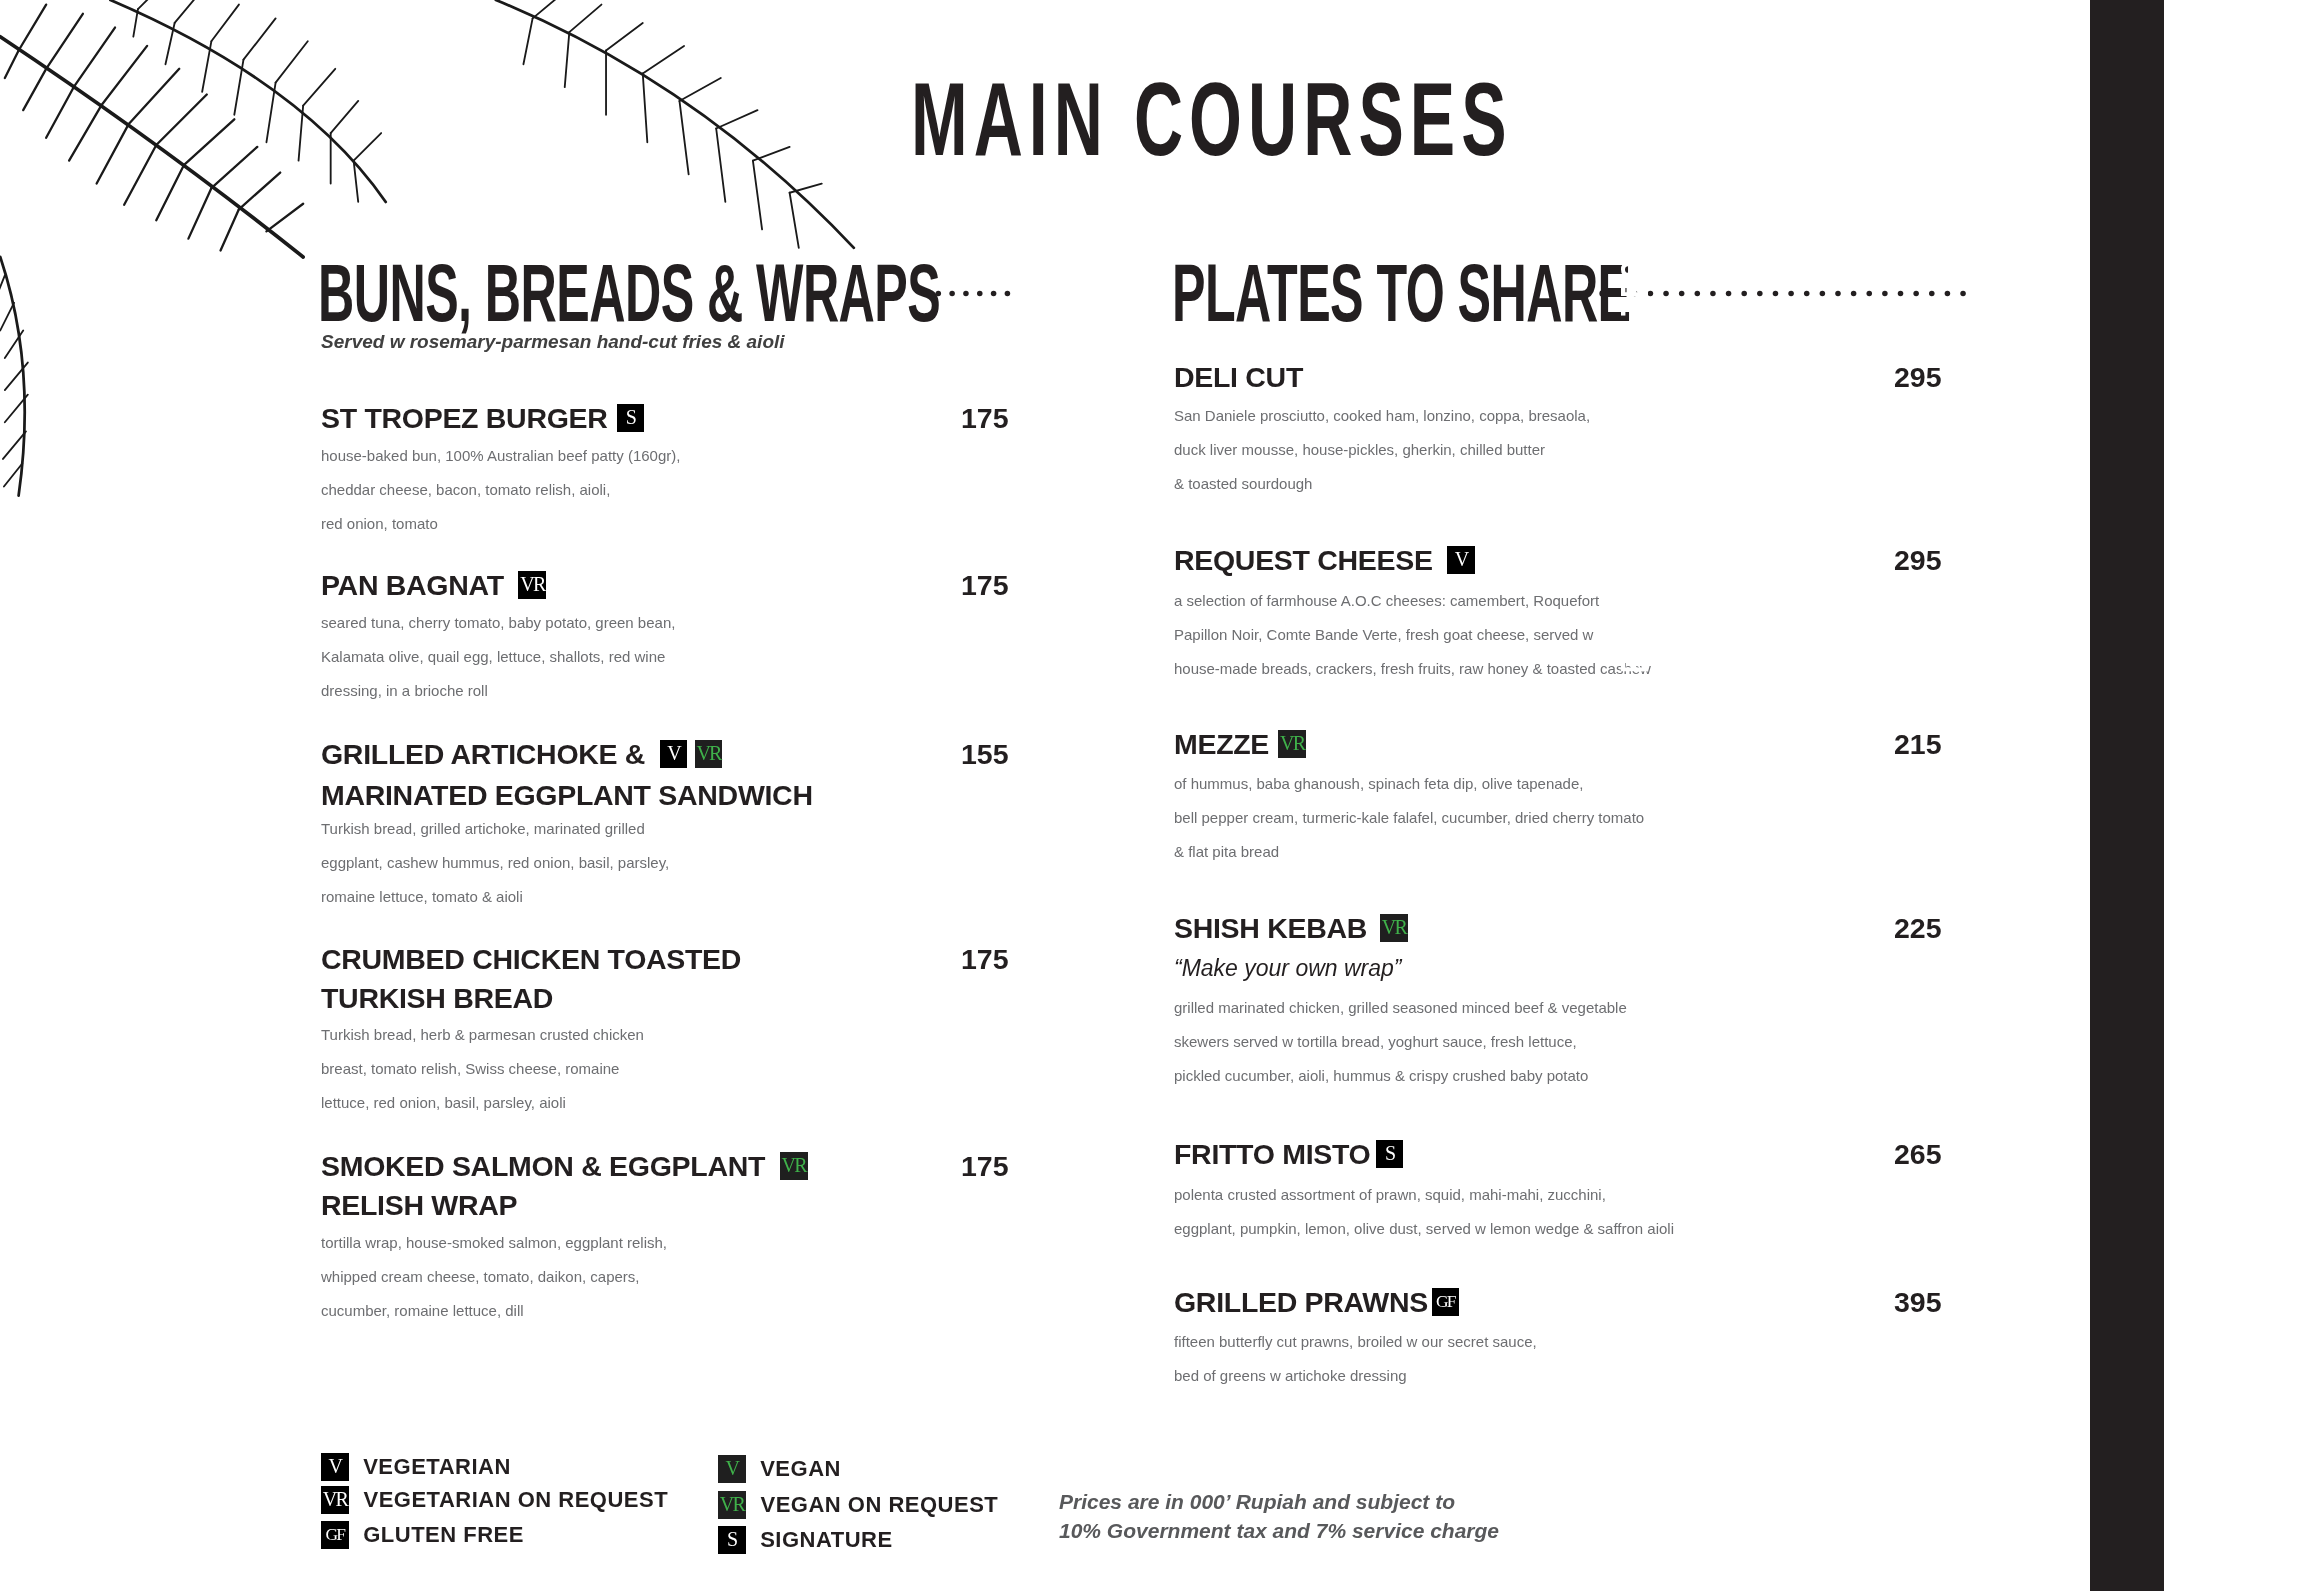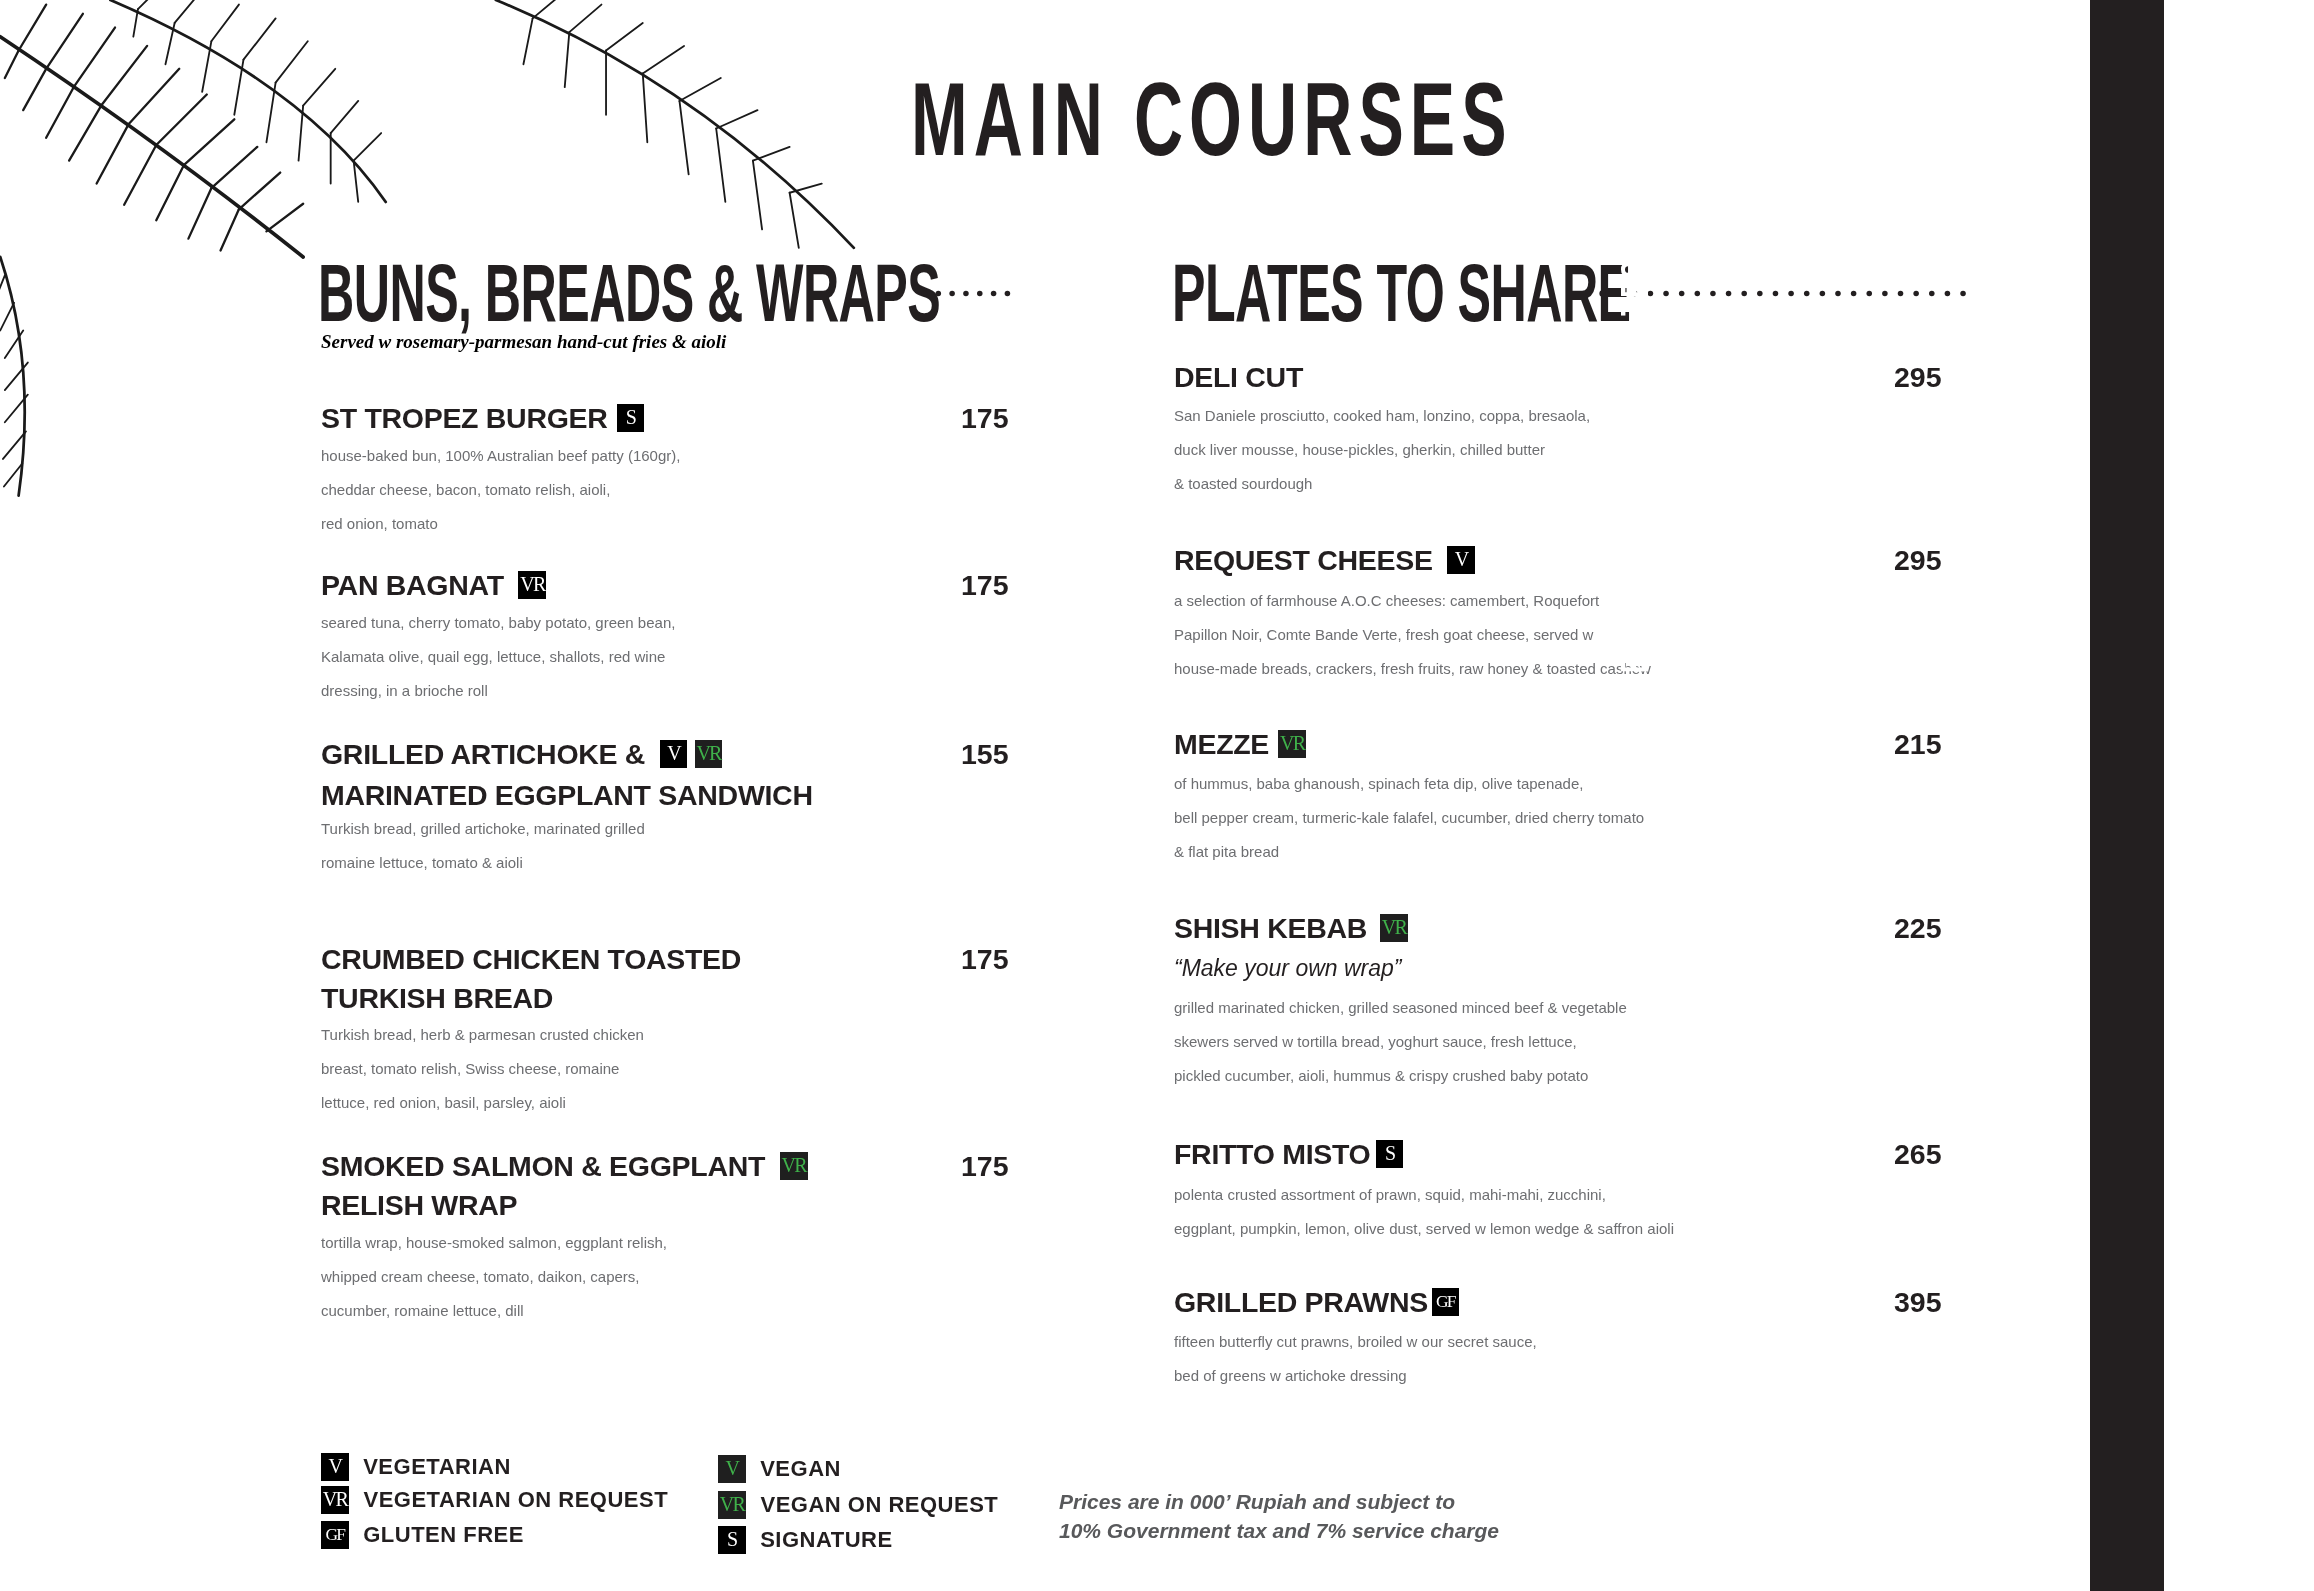--- a/index.html
+++ b/index.html
@@ -3,21 +3,21 @@
 <meta charset="utf-8">
 <style>
   html, body { margin:0; padding:0; }
   body { width:2314px; height:1591px; position:relative; background:#ffffff; overflow:hidden; font-family:"Liberation Sans", sans-serif; color:#231f20; }
   .abs { position:absolute; }
   .palm { position:absolute; left:0; top:0; width:900px; height:514px; }
   .cond { font-family:"Liberation Sans", sans-serif; font-weight:bold; transform-origin:0 0; white-space:nowrap; }
   .main-title { left:911px; top:68px; font-size:103px; line-height:103px; letter-spacing:9.2px; transform:scaleX(0.66); color:#231f20; }
   .sec-head { font-size:81px; line-height:81px; transform:scaleX(0.62); color:#231f20; letter-spacing:-0.9px; }
   .dots { position:absolute; height:13px; }
-  .subtitle { font-style:italic; font-weight:bold; font-size:19px; color:#000000; white-space:nowrap;font-family:Liberation Serif, serif; }
+  .subtitle { font-style:italic; font-weight:bold; font-size:19px; color:#404040; white-space:nowrap; }
   .item-name { font-weight:bold; font-size:28.5px; line-height:28.5px; color:#231f20; white-space:nowrap; letter-spacing:-0.3px; }
   .price { font-weight:bold; font-size:28.5px; line-height:28.5px; color:#231f20; }
   .desc { font-size:15px; line-height:34px; color:#6d6e71; white-space:nowrap; }
   .badge { display:inline-block; background:#000; color:#fff; font-family:"Liberation Serif", serif; font-size:20px; line-height:27.5px; height:27.5px; min-width:27.5px; text-align:center; vertical-align:top; margin-left:9.2px; padding:0 1.8px; box-sizing:border-box; letter-spacing:-1.8px; }
   .badge.vegan { background:#1f1f1f; color:#3fb14a; }
   .tagline { font-style:italic; font-size:23px; color:#231f20; white-space:nowrap; }
   .legend-row { position:absolute; display:flex; align-items:center; white-space:nowrap; }
   .legend-row .badge { margin-left:0; margin-right:14.7px; }
   .legend-label { font-size:22px; font-weight:bold; color:#231f20; letter-spacing:0.5px; }
   .note { font-style:italic; font-weight:bold; font-size:21px; line-height:28.5px; color:#58595b; white-space:nowrap; }
@@ -78,20 +78,21 @@
   <div>dressing, in a brioche roll</div>
 </div>
 
 <div class="abs" style="left:321px; top:740px;">
   <span class="item-name">GRILLED ARTICHOKE &amp;</span><span class="badge" style="margin-left:14.7px;">V</span><span class="badge vegan" style="margin-left:7.3px;">VR</span>
 </div>
 <div class="abs item-name" style="left:321px; top:781px;">MARINATED EGGPLANT SANDWICH</div>
 <div class="abs price" style="left:961px; top:740px;">155</div>
 <div class="abs desc" style="left:321px; top:812px;">
   <div>Turkish bread, grilled artichoke, marinated grilled</div>
+  <div>eggplant, cashew hummus, red onion, basil, parsley,</div>
   <div>romaine lettuce, tomato &amp; aioli</div>
 </div>
 
 <div class="abs item-name" style="left:321px; top:945px;">CRUMBED CHICKEN TOASTED</div>
 <div class="abs item-name" style="left:321px; top:984px;">TURKISH BREAD</div>
 <div class="abs price" style="left:961px; top:945px;">175</div>
 <div class="abs desc" style="left:321px; top:1018px;">
   <div>Turkish bread, herb &amp; parmesan crusted chicken</div>
   <div>breast, tomato relish, Swiss cheese, romaine</div>
   <div>lettuce, red onion, basil, parsley, aioli</div>

